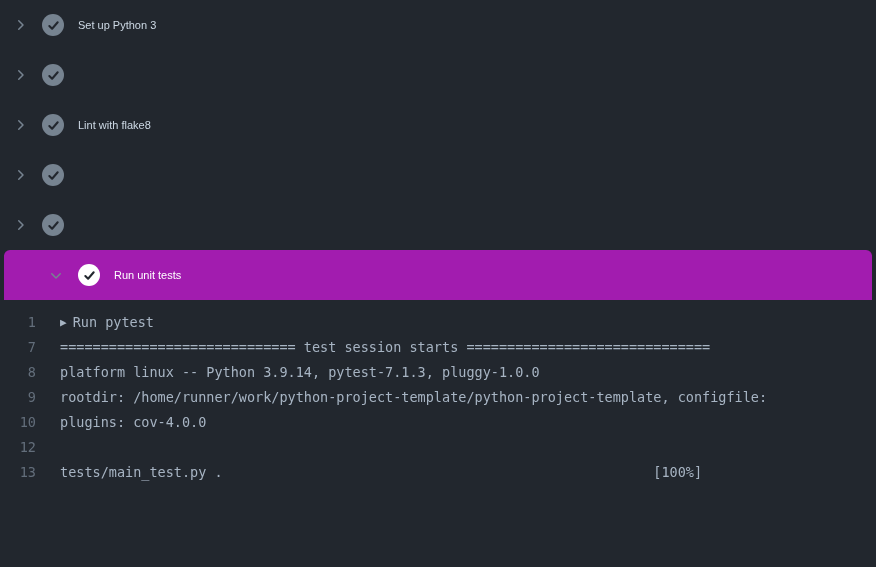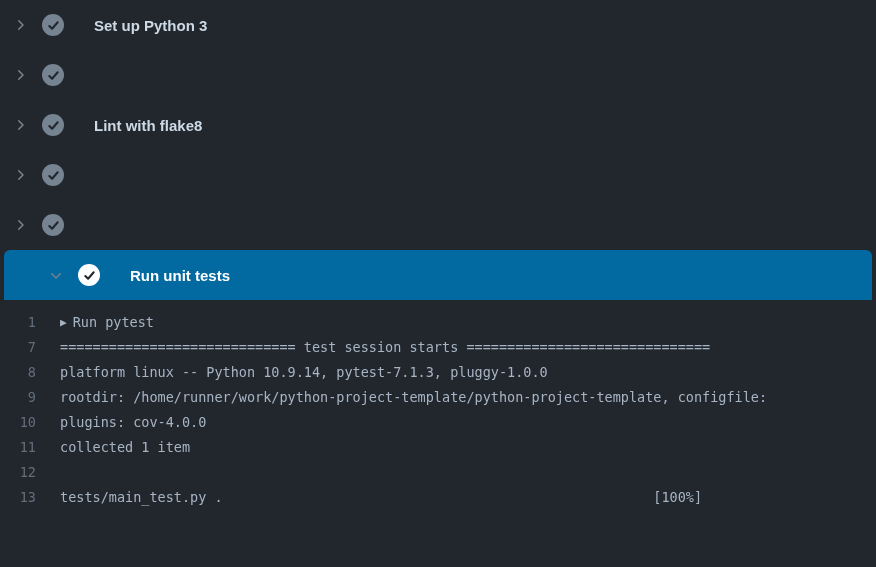--- a/index.html
+++ b/index.html
@@ -17,21 +17,21 @@
       overflow: hidden;
     }
     .step {
       display: flex;
       align-items: center;
       height: 50px;
       padding-left: 12px;
       cursor: pointer;
     }
     .step.expanded {
-      background-color: #0369a1;
+      background-color: #a21caf;
       border-radius: 6px 6px 0 0;
       margin-left: 4px;
       margin-right: 4px;
       padding-left: 44px;
     }
     .chevron {
       width: 16px;
       height: 16px;
       display: flex;
       align-items: center;
@@ -61,23 +61,22 @@
     }
     .check-icon svg {
       width: 13px;
       height: 13px;
     }
     .step.expanded .check-icon svg path {
       stroke: #22272e;
     }
     .step-title {
       color: #cdd9e5;
-      font-size: 15px;
-      font-weight: 700;
-      margin-left: 16px;
+      font-size: 11px;
+      font-weight: 400;
     }
     .step.expanded .step-title {
       color: #ffffff;
     }
     .log-output {
       background-color: #22272e;
       padding-top: 10px;
       padding-bottom: 10px;
       font-family: ui-monospace, SFMono-Regular, "SF Mono", Menlo, Consolas, monospace;
       font-size: 13.5px;
@@ -194,20 +193,19 @@
 <div class="log-output">
   <div class="log-line">
     <span class="line-number">1</span>
     <span class="line-content run-command">
       <span class="triangle">▶</span>
       <span>Run pytest</span>
     </span>
   </div>
   <div id="log-lines-container">
       <div class="log-line"><span class="line-number">7</span><span class="line-content">============================= test session starts ==============================</span></div>
-      <div class="log-line"><span class="line-number">8</span><span class="line-content">platform linux -- Python 10.9.14, pytest-7.1.3, pluggy-1.0.0</span></div>
+      <div class="log-line"><span class="line-number">8</span><span class="line-content">platform linux -- Python 3.9.14, pytest-7.1.3, pluggy-1.0.0</span></div>
       <div class="log-line"><span class="line-number">9</span><span class="line-content">rootdir: /home/runner/work/python-project-template/python-project-template, configfile:</span></div>
       <div class="log-line"><span class="line-number">10</span><span class="line-content">plugins: cov-4.0.0</span></div>
-      <div class="log-line"><span class="line-number">11</span><span class="line-content">collected 1 item</span></div>
       <div class="log-line"><span class="line-number">12</span><span class="line-content"></span></div>
       <div class="log-line"><span class="line-number">13</span><span class="line-content">tests/main_test.py .                                                     [100%]</span></div>
     </div>
 </div>
 
 </body></html>

